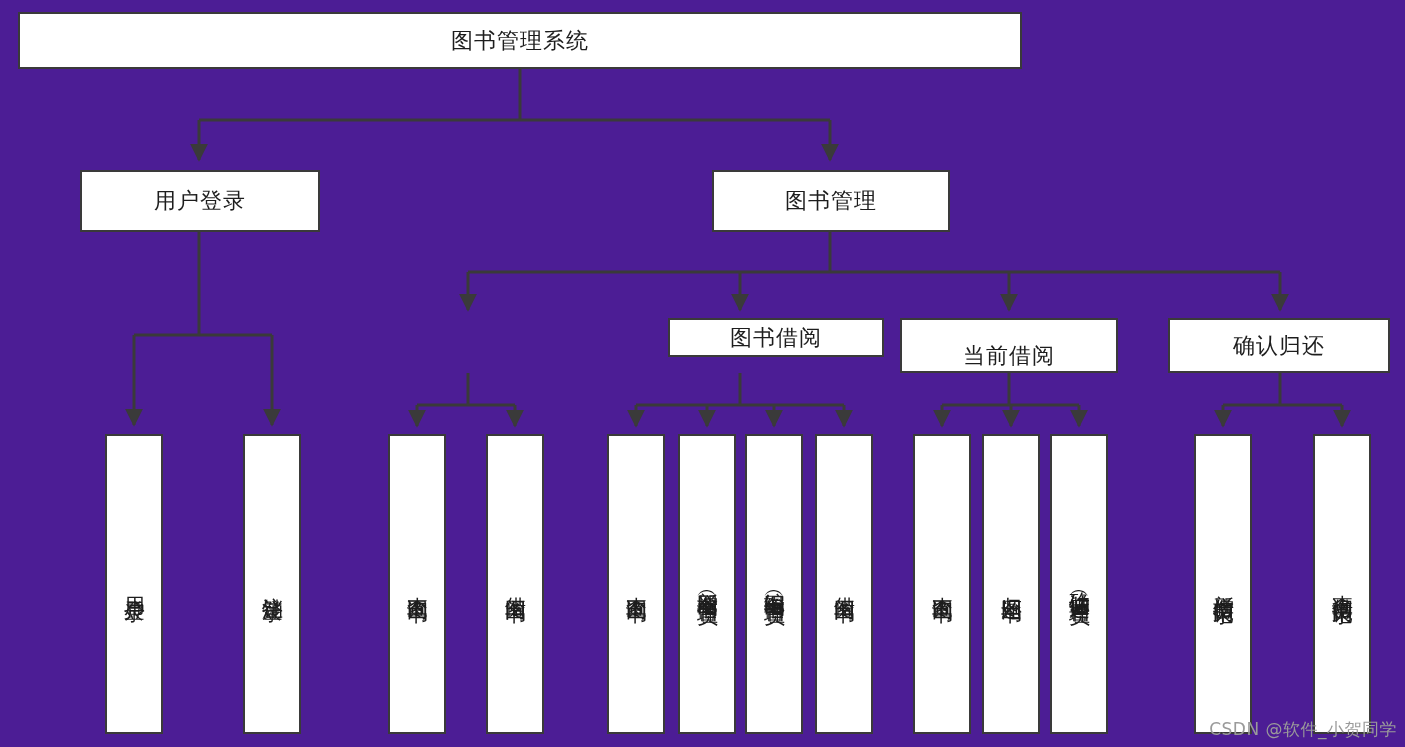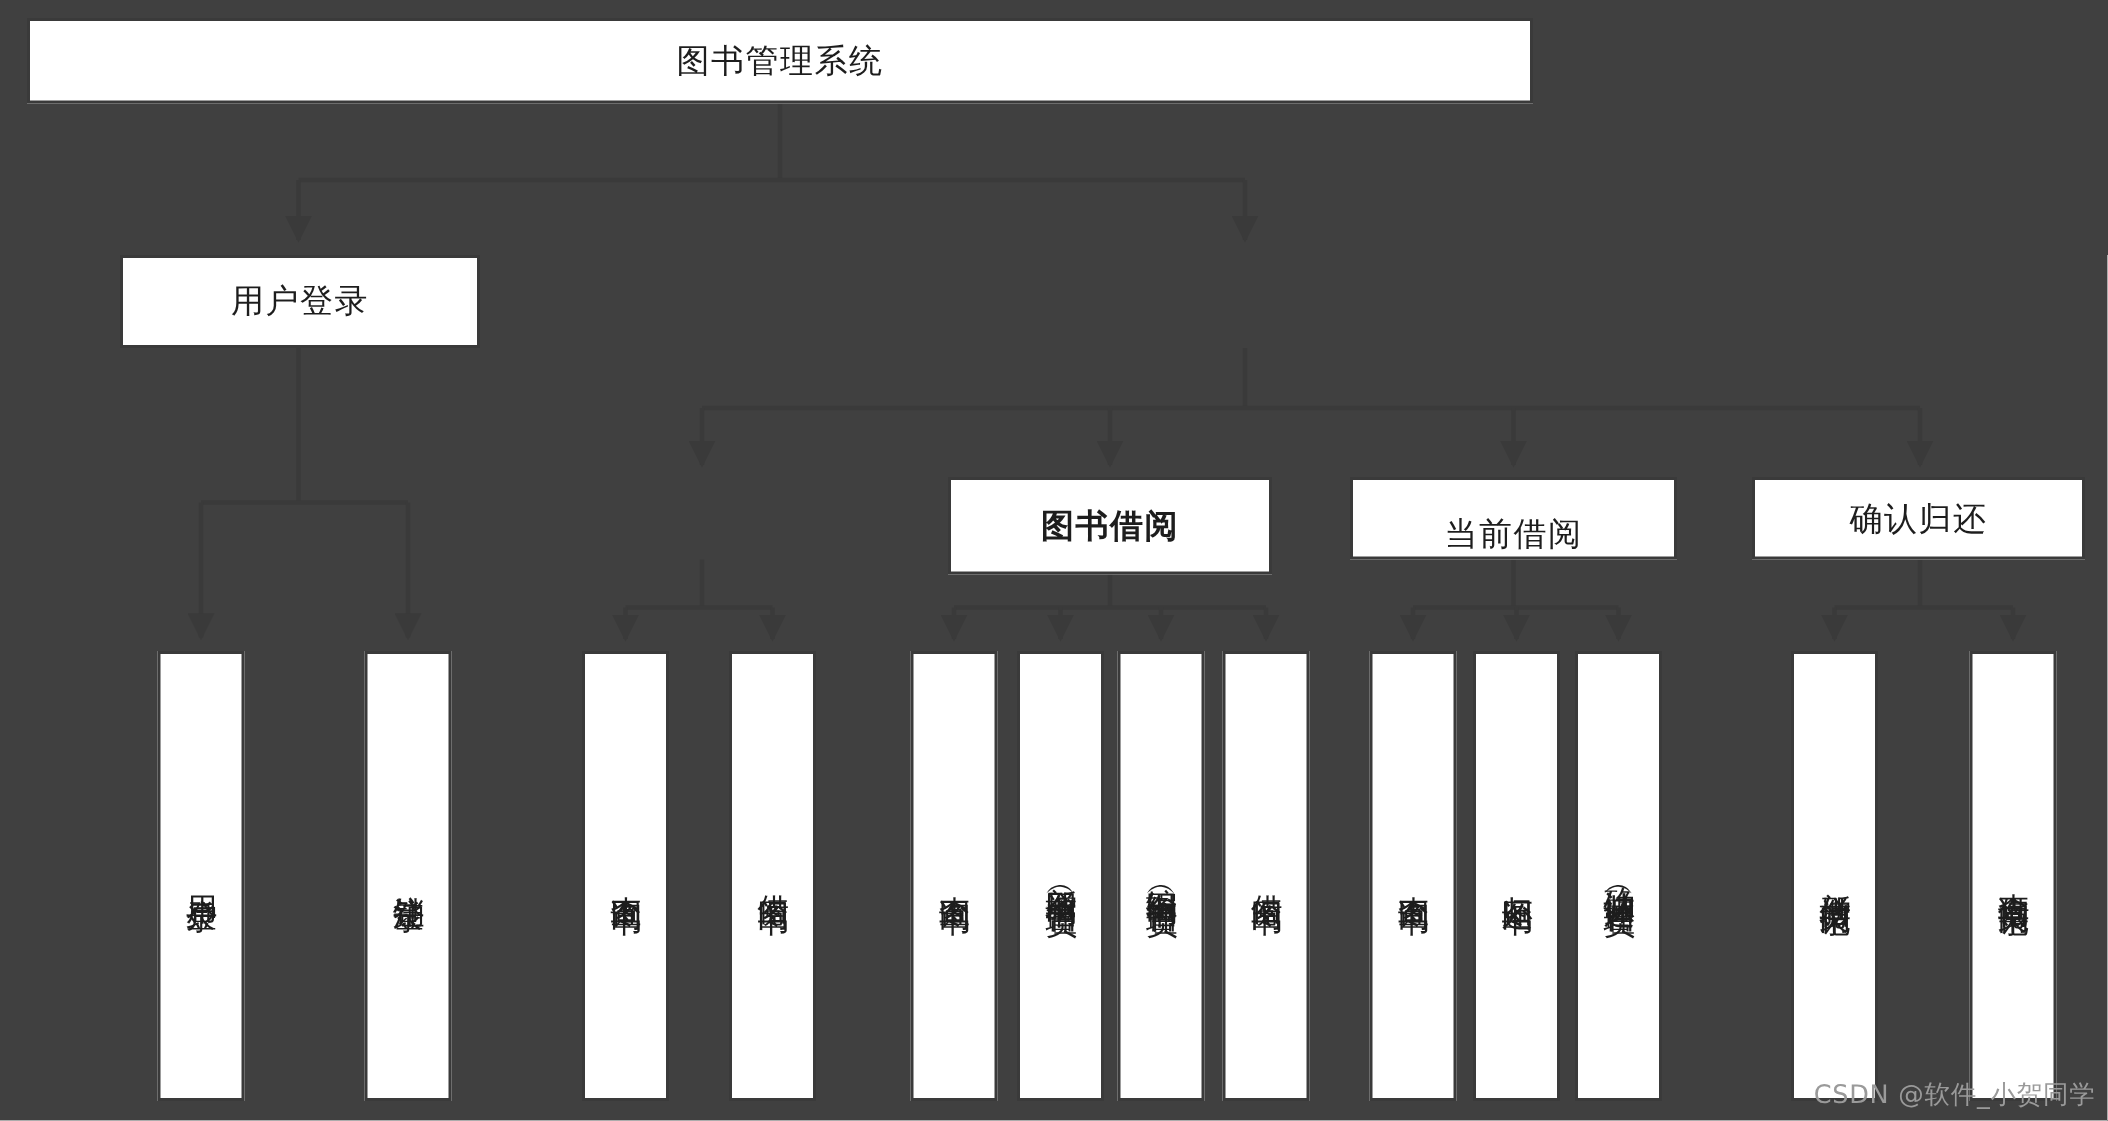--- a/index.html
+++ b/index.html
@@ -7,21 +7,21 @@
     padding: 0;
     background: #ffffff;
   }
   body {
     font-family: "DejaVu Sans", "Liberation Sans", sans-serif;
   }
   #canvas {
     position: relative;
     width: 1405px;
     height: 747px;
-    background: #404040;
+    background: #4c1d95;
     overflow: hidden;
   }
   #wires {
     position: absolute;
     left: 0;
     top: 0;
     width: 1405px;
     height: 747px;
     pointer-events: none;
   }
@@ -121,22 +121,25 @@
     </g>
   </svg>
 
   <div class="node h" style="left:18px; top:12px; width:1004px; height:57px;">
     <span class="label">图书管理系统</span>
   </div>
 
   <div class="node h" style="left:80px; top:170px; width:240px; height:62px;">
     <span class="label">用户登录</span>
   </div>
+  <div class="node h" style="left:712px; top:170px; width:238px; height:62px;">
+    <span class="label">图书管理</span>
+  </div>
 
-  <div class="node h" style="left:632px; top:318px; width:216px; height:65px;font-weight:bold;">
+  <div class="node h" style="left:668px; top:318px; width:216px; height:39px;">
     <span class="label">图书借阅</span>
   </div>
   <div class="node h" style="left:900px; top:318px; width:218px; height:55px;align-items:flex-end;">
     <span class="label">当前借阅</span>
   </div>
   <div class="node h" style="left:1168px; top:318px; width:222px; height:55px;">
     <span class="label">确认归还</span>
   </div>
 
   <div class="node v" style="left:105px; top:434px; width:58px; height:300px;">

